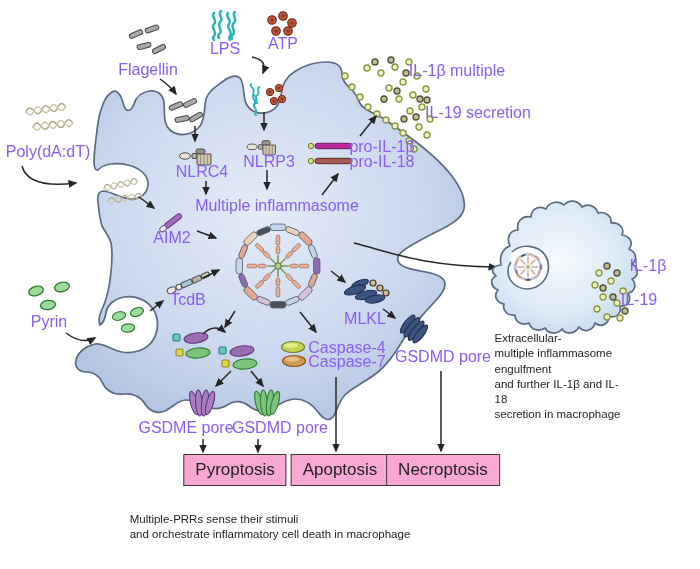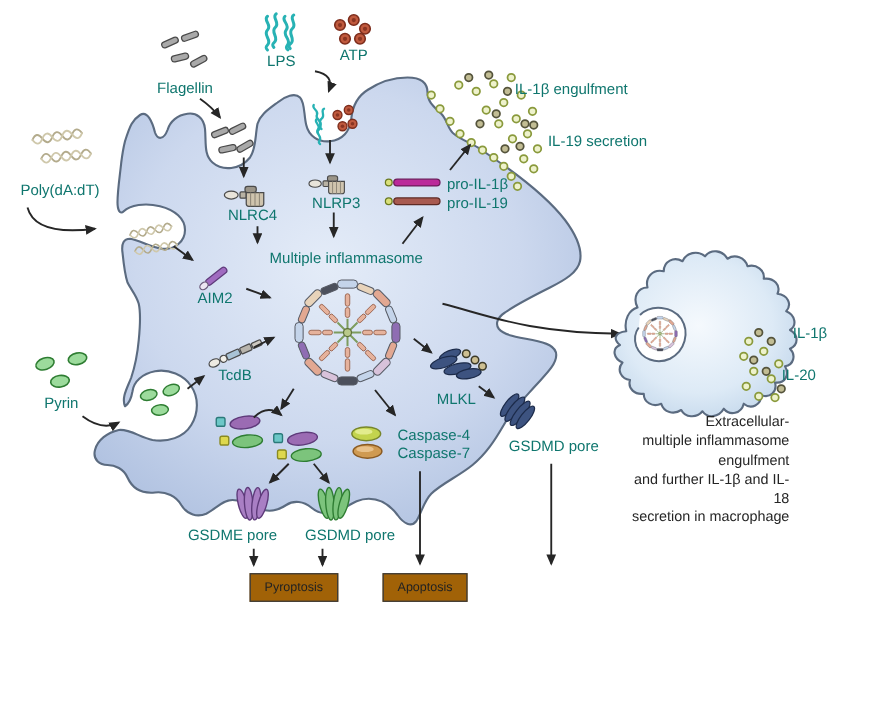--- a/index.html
+++ b/index.html
@@ -1,24 +1,24 @@
 <!DOCTYPE html>
 <html><head>
 <meta charset="utf-8">
 <style>
   html,body{margin:0;padding:0;background:#fff;}
   #stage{position:relative;width:700px;height:569px;background:#ffffff;overflow:hidden;
          font-family:"Liberation Sans",sans-serif;}
   svg{position:absolute;left:0;top:0;}
-  .lbl{position:absolute;transform:translate(-50%,-50%);font-size:12px;color:#0f766e;
+  .lbl{position:absolute;transform:translate(-50%,-50%);font-size:16px;color:#8b5cf6;
        white-space:nowrap;line-height:1;}
   .cap{position:absolute;transform:translate(-50%,-50%);font-size:11.5px;line-height:1.33;
-       color:#252525;white-space:pre-line;text-align:right;}
+       color:#252525;white-space:pre-line;text-align:left;}
   .obox{position:absolute;transform:translate(-50%,-50%);border:1.6px solid #3a3a3a;
-        background:#a16207;font-size:10px;color:#222;padding:5px 11px;white-space:nowrap;}
+        background:#f9a8d4;font-size:17px;color:#222;padding:5px 11px;white-space:nowrap;}
 </style>
 </head>
 <body>
 
 <div id="stage">
 
 <svg width="700" height="569" viewBox="0 0 700 569">
   <defs>
     <radialGradient id="cellg" cx="48%" cy="42%" r="72%">
       <stop offset="0%" stop-color="#e4ecf8"></stop>
@@ -398,36 +398,39 @@
 <div class="lbl" style="left:49px;top:322px">Pyrin</div>
 
 <div class="lbl" style="left:202px;top:172px">NLRC4</div>
 <div class="lbl" style="left:269px;top:162px">NLRP3</div>
 <div class="lbl" style="left:172px;top:238px">AIM2</div>
 <div class="lbl" style="left:188px;top:300px">TcdB</div>
 
 <div class="lbl" style="left:277px;top:206px">Multiple inflammasome</div>
 
 <div class="lbl" style="left:382px;top:147px">pro-IL-1β</div>
-<div class="lbl" style="left:382px;top:162px">pro-IL-19</div>
-<div class="lbl" style="left:457px;top:71px">IL-1β engulfment</div>
+<div class="lbl" style="left:382px;top:162px">pro-IL-18</div>
+<div class="lbl" style="left:457px;top:71px">IL-1β multiple</div>
 <div class="lbl" style="left:478px;top:113px">IL-19 secretion</div>
 
 <div class="lbl" style="left:365px;top:319px">MLKL</div>
 <div class="lbl" style="left:443px;top:357px">GSDMD pore</div>
 <div class="lbl" style="left:347px;top:348px">Caspase-4</div>
 <div class="lbl" style="left:347px;top:362px">Caspase-7</div>
 <div class="lbl" style="left:186px;top:428px">GSDME pore</div>
 <div class="lbl" style="left:280px;top:428px">GSDMD pore</div>
 
 <div class="lbl" style="left:648px;top:266px">IL-1β</div>
-<div class="lbl" style="left:639px;top:300px">IL-20</div>
+<div class="lbl" style="left:639px;top:300px">IL-19</div>
 
 <div class="obox" style="left:235px;top:470px">Pyroptosis</div>
 <div class="obox" style="left:340px;top:470px">Apoptosis</div>
+<div class="obox" style="left:443px;top:470px">Necroptosis</div>
 
 <div class="cap" style="left:563px;top:377px">Extracellular-
 multiple inflammasome
 engulfment
 and further IL-1β and IL-18
 secretion in macrophage</div>
+<div class="cap" style="left:270px;top:527px">Multiple-PRRs sense their stimuli
+and orchestrate inflammatory cell death in macrophage</div>
 
 </div>
 
 </body></html>

